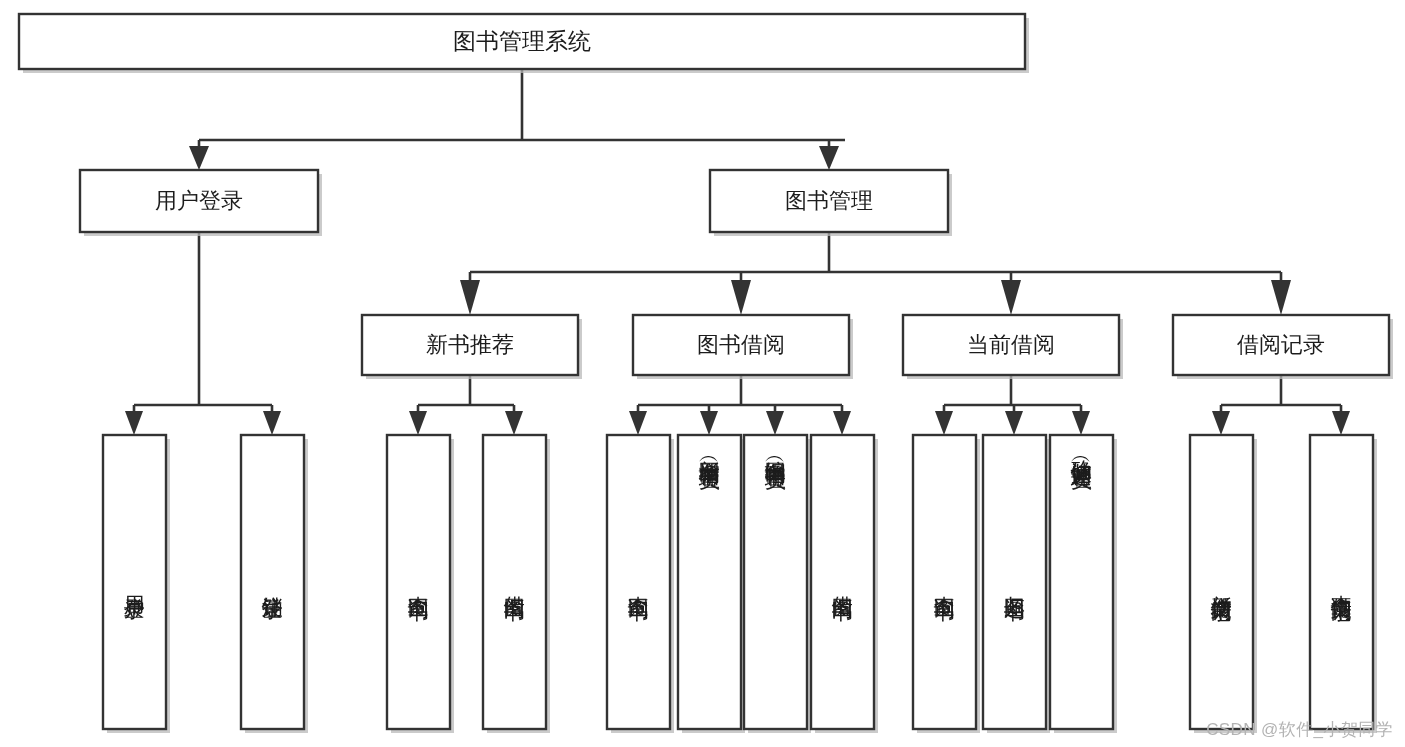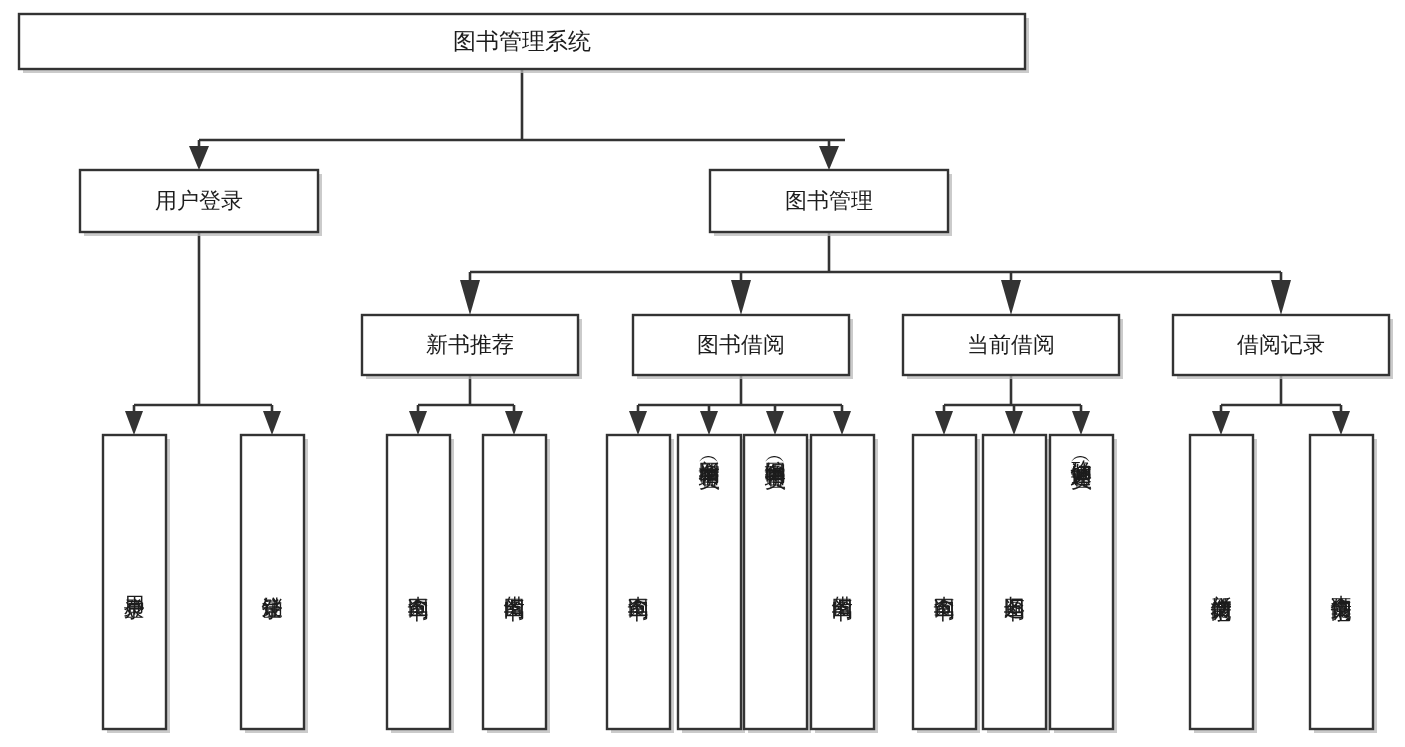--- a/index.html
+++ b/index.html
@@ -271,13 +271,14 @@
   </div>
 
   <div class="vert-label-wrap" style="left:1190px; top:435px; width:63px; height:294px;">
     <span class="vert-label">新增借阅记录</span>
   </div>
 
   <div class="vert-label-wrap" style="left:1310px; top:435px; width:63px; height:294px;">
     <span class="vert-label">查询借阅记录</span>
   </div>
 
+  <div class="watermark">CSDN @软件_小贺同学</div>
 </div>
 
 </body></html>

